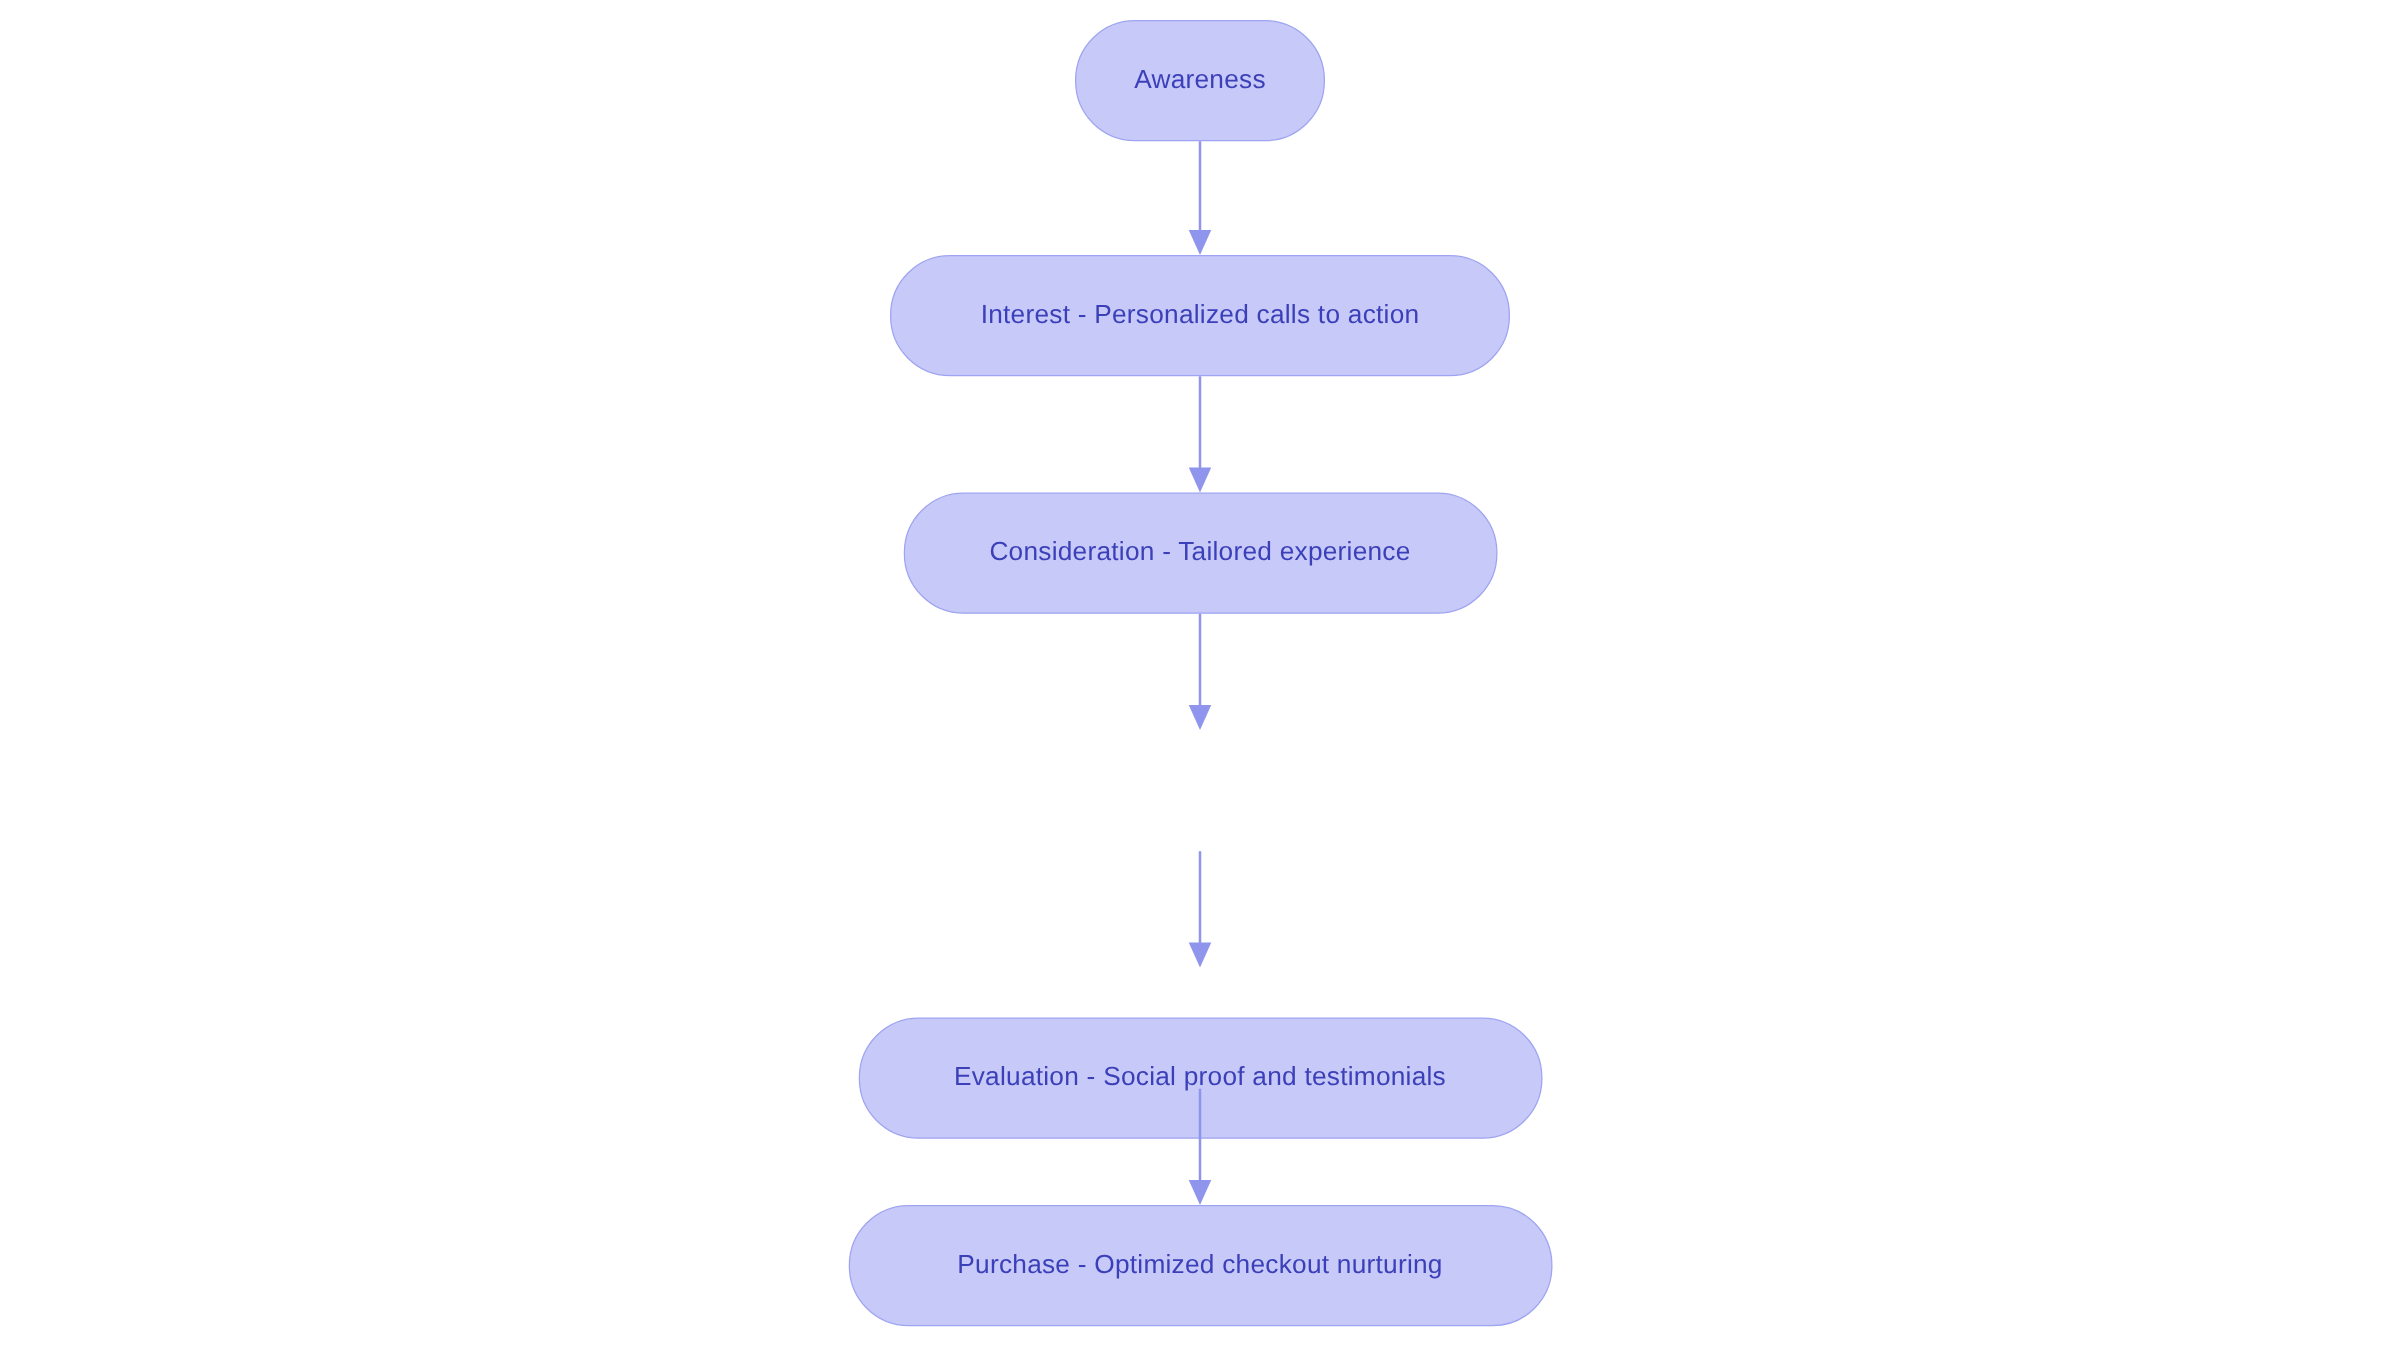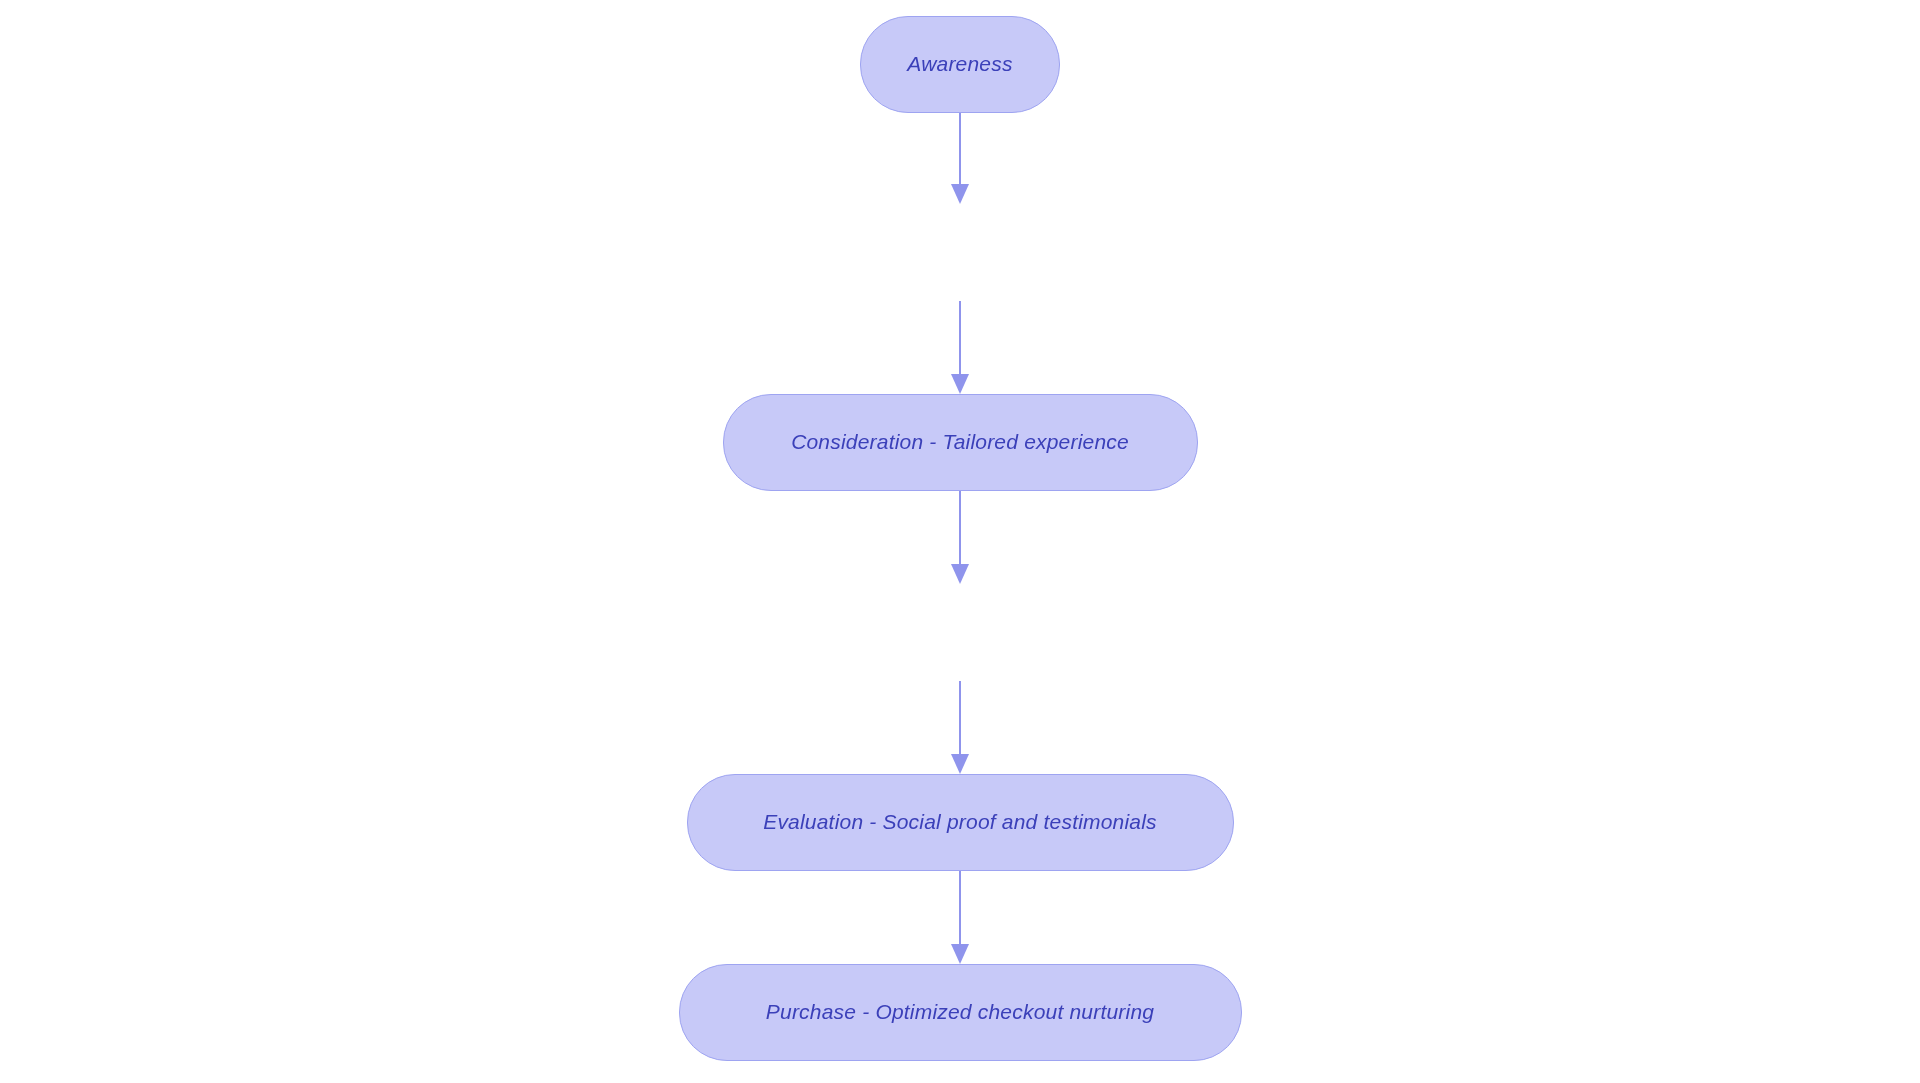--- a/index.html
+++ b/index.html
@@ -7,21 +7,20 @@
     padding: 0;
     background: #ffffff;
     font-family: "Liberation Sans", "DejaVu Sans", sans-serif;
   }
   .stage {
     position: relative;
     width: 1800px;
     height: 1083px;
     background: var(--bg, #ffffff);
     overflow: hidden;
-    font-style: italic;
   }
   .flow-node {
     position: absolute;
     box-sizing: border-box;
     display: flex;
     align-items: center;
     justify-content: center;
     background: var(--node-fill, #c7c9f8);
     border: 1.6px solid var(--node-border, #9ea4f1);
     border-radius: 48px;
@@ -60,36 +59,39 @@
 <body>
 
 <div class="stage" id="stage">
     <div class="flow-node" style="width: 200px; height: 97px; left: 860px; top: 16px;">
       <span class="node-label">Awareness</span>
     </div>
     <div class="connector" style="left: 960px; top: 113px; height: 91px;">
       <div class="connector-line" style="height: 73px;"></div>
       <div class="connector-head" style="border-left-width: 9px; border-right-width: 9px; border-top-width: 20px; left: -9px;"></div>
     </div>
+    <div class="flow-node" style="width: 496px; height: 97px; left: 712px; top: 204px;">
+      <span class="node-label">Interest - Personalized calls to action</span>
+    </div>
     <div class="connector" style="left: 960px; top: 301px; height: 93px;">
       <div class="connector-line" style="height: 75px;"></div>
       <div class="connector-head" style="border-left-width: 9px; border-right-width: 9px; border-top-width: 20px; left: -9px;"></div>
     </div>
     <div class="flow-node" style="width: 475px; height: 97px; left: 722.5px; top: 394px;">
       <span class="node-label">Consideration - Tailored experience</span>
     </div>
     <div class="connector" style="left: 960px; top: 491px; height: 93px;">
       <div class="connector-line" style="height: 75px;"></div>
       <div class="connector-head" style="border-left-width: 9px; border-right-width: 9px; border-top-width: 20px; left: -9px;"></div>
     </div>
     <div class="connector" style="left: 960px; top: 681px; height: 93px;">
       <div class="connector-line" style="height: 75px;"></div>
       <div class="connector-head" style="border-left-width: 9px; border-right-width: 9px; border-top-width: 20px; left: -9px;"></div>
     </div>
-    <div class="flow-node" style="width: 547px; height: 97px; left: 686.5px; top: 774px;">
+    <div class="flow-node" style="width: 547px; height: 97px; left: 686.5px; top: 814px;">
       <span class="node-label">Evaluation - Social proof and testimonials</span>
     </div>
     <div class="connector" style="left: 960px; top: 871px; height: 93px;">
       <div class="connector-line" style="height: 75px;"></div>
       <div class="connector-head" style="border-left-width: 9px; border-right-width: 9px; border-top-width: 20px; left: -9px;"></div>
     </div>
     <div class="flow-node" style="width: 563px; height: 97px; left: 678.5px; top: 964px;">
       <span class="node-label">Purchase - Optimized checkout nurturing</span>
     </div>
   </div>

